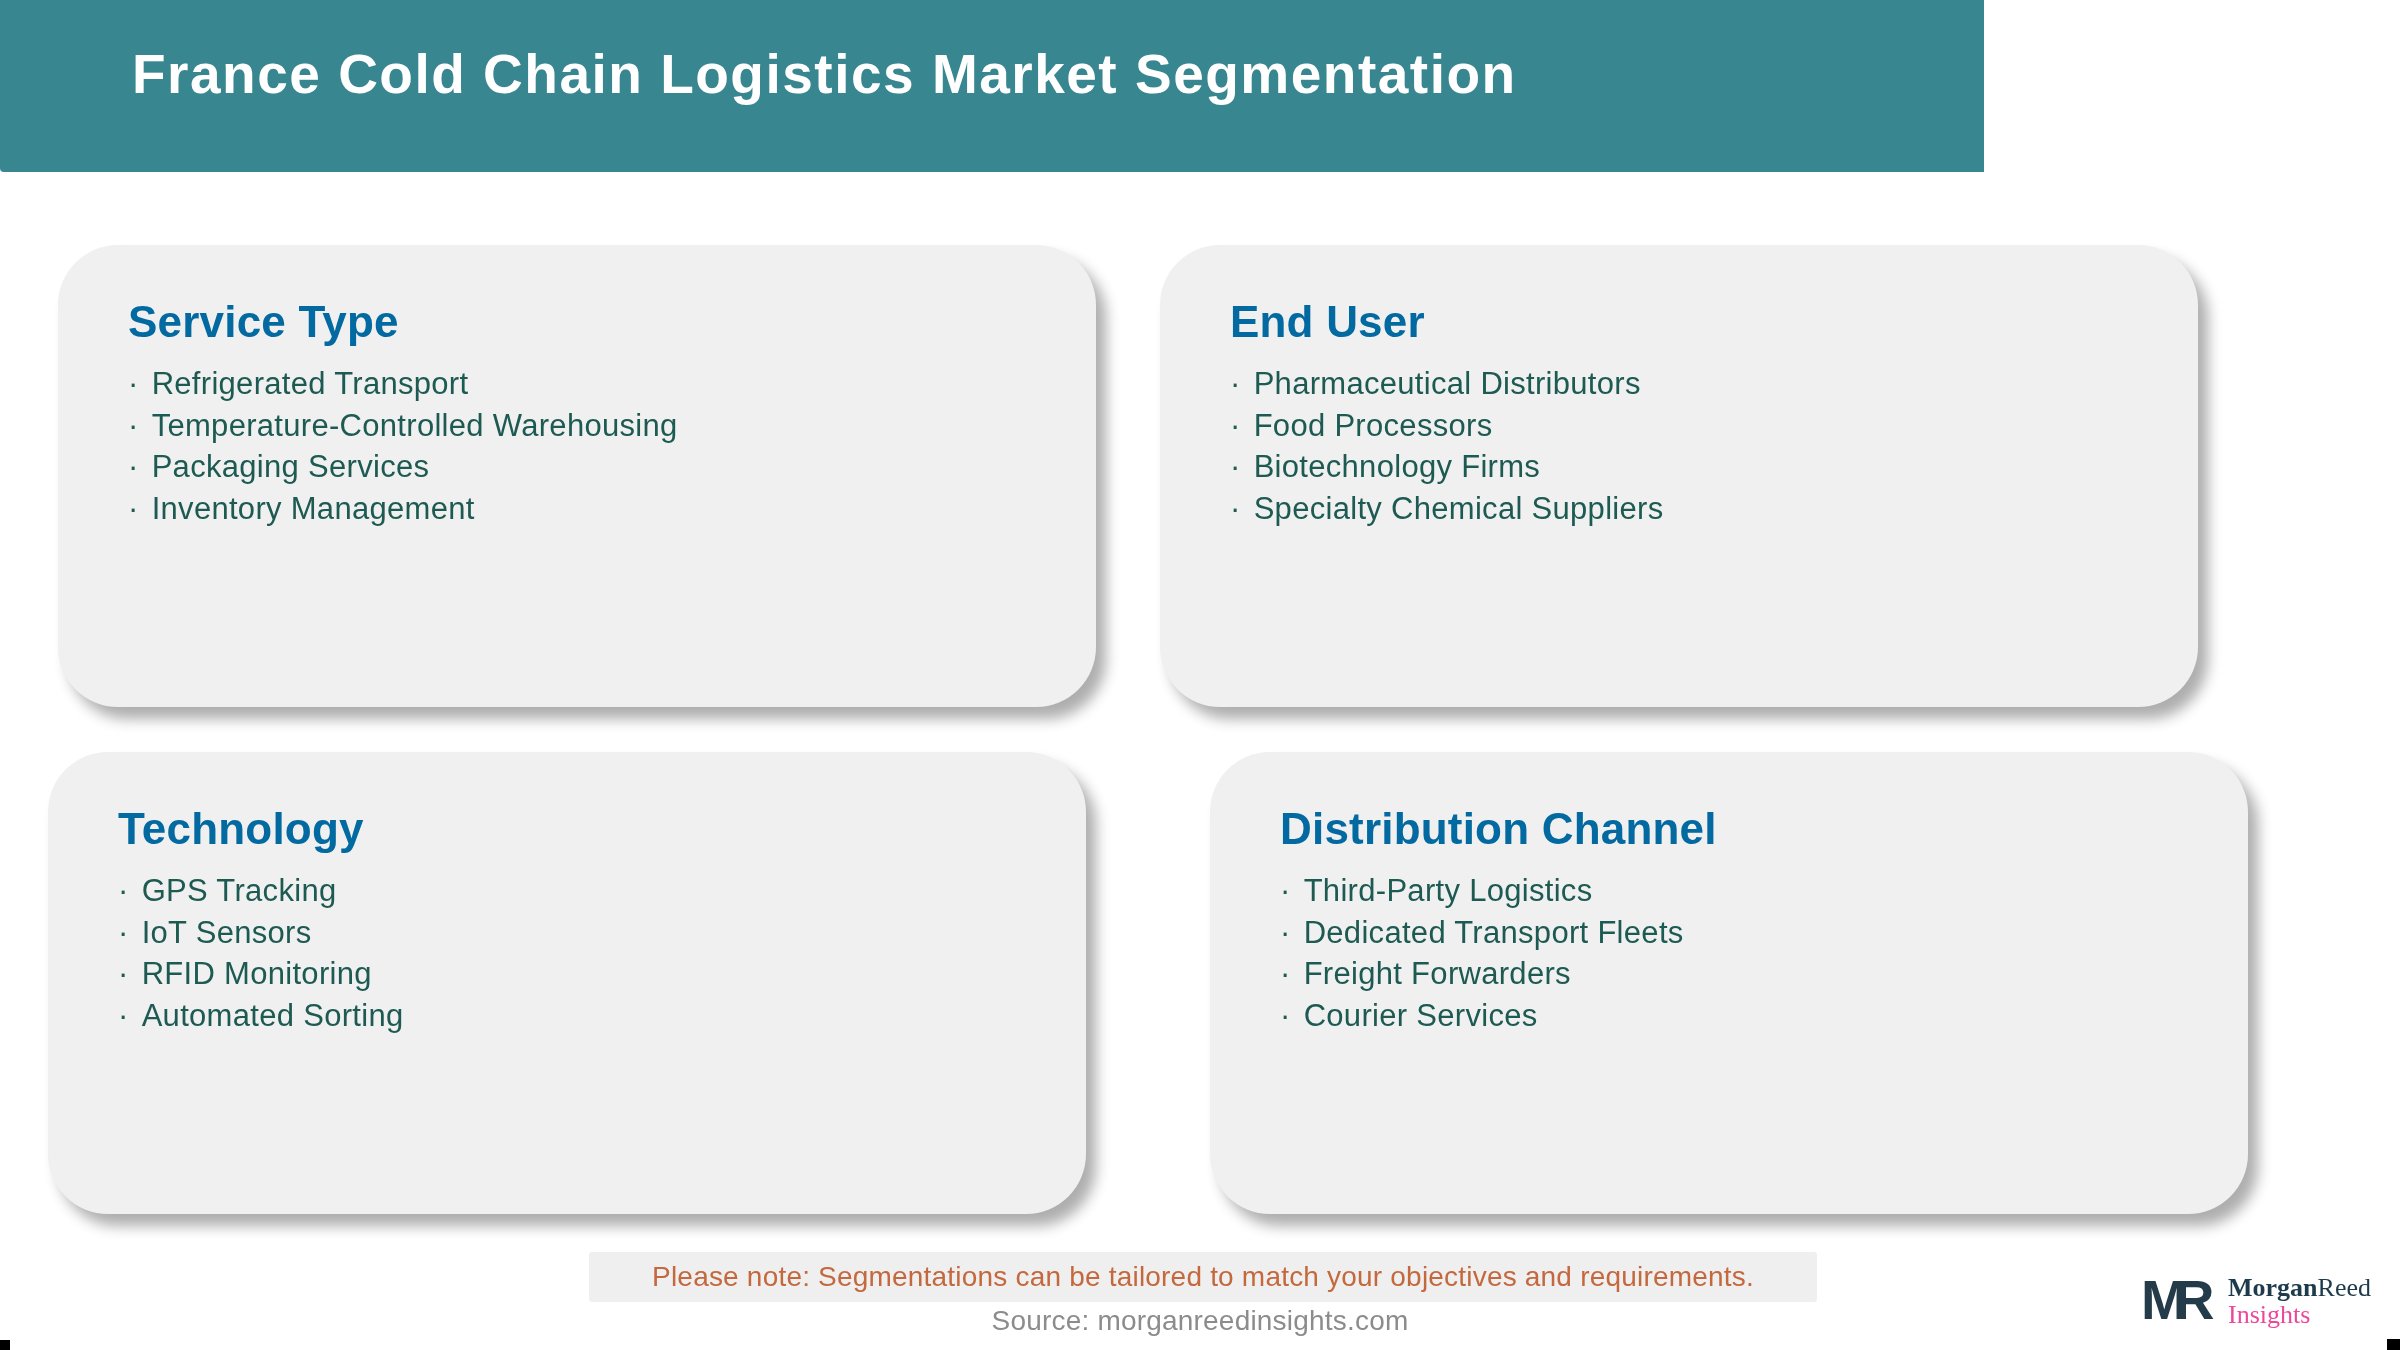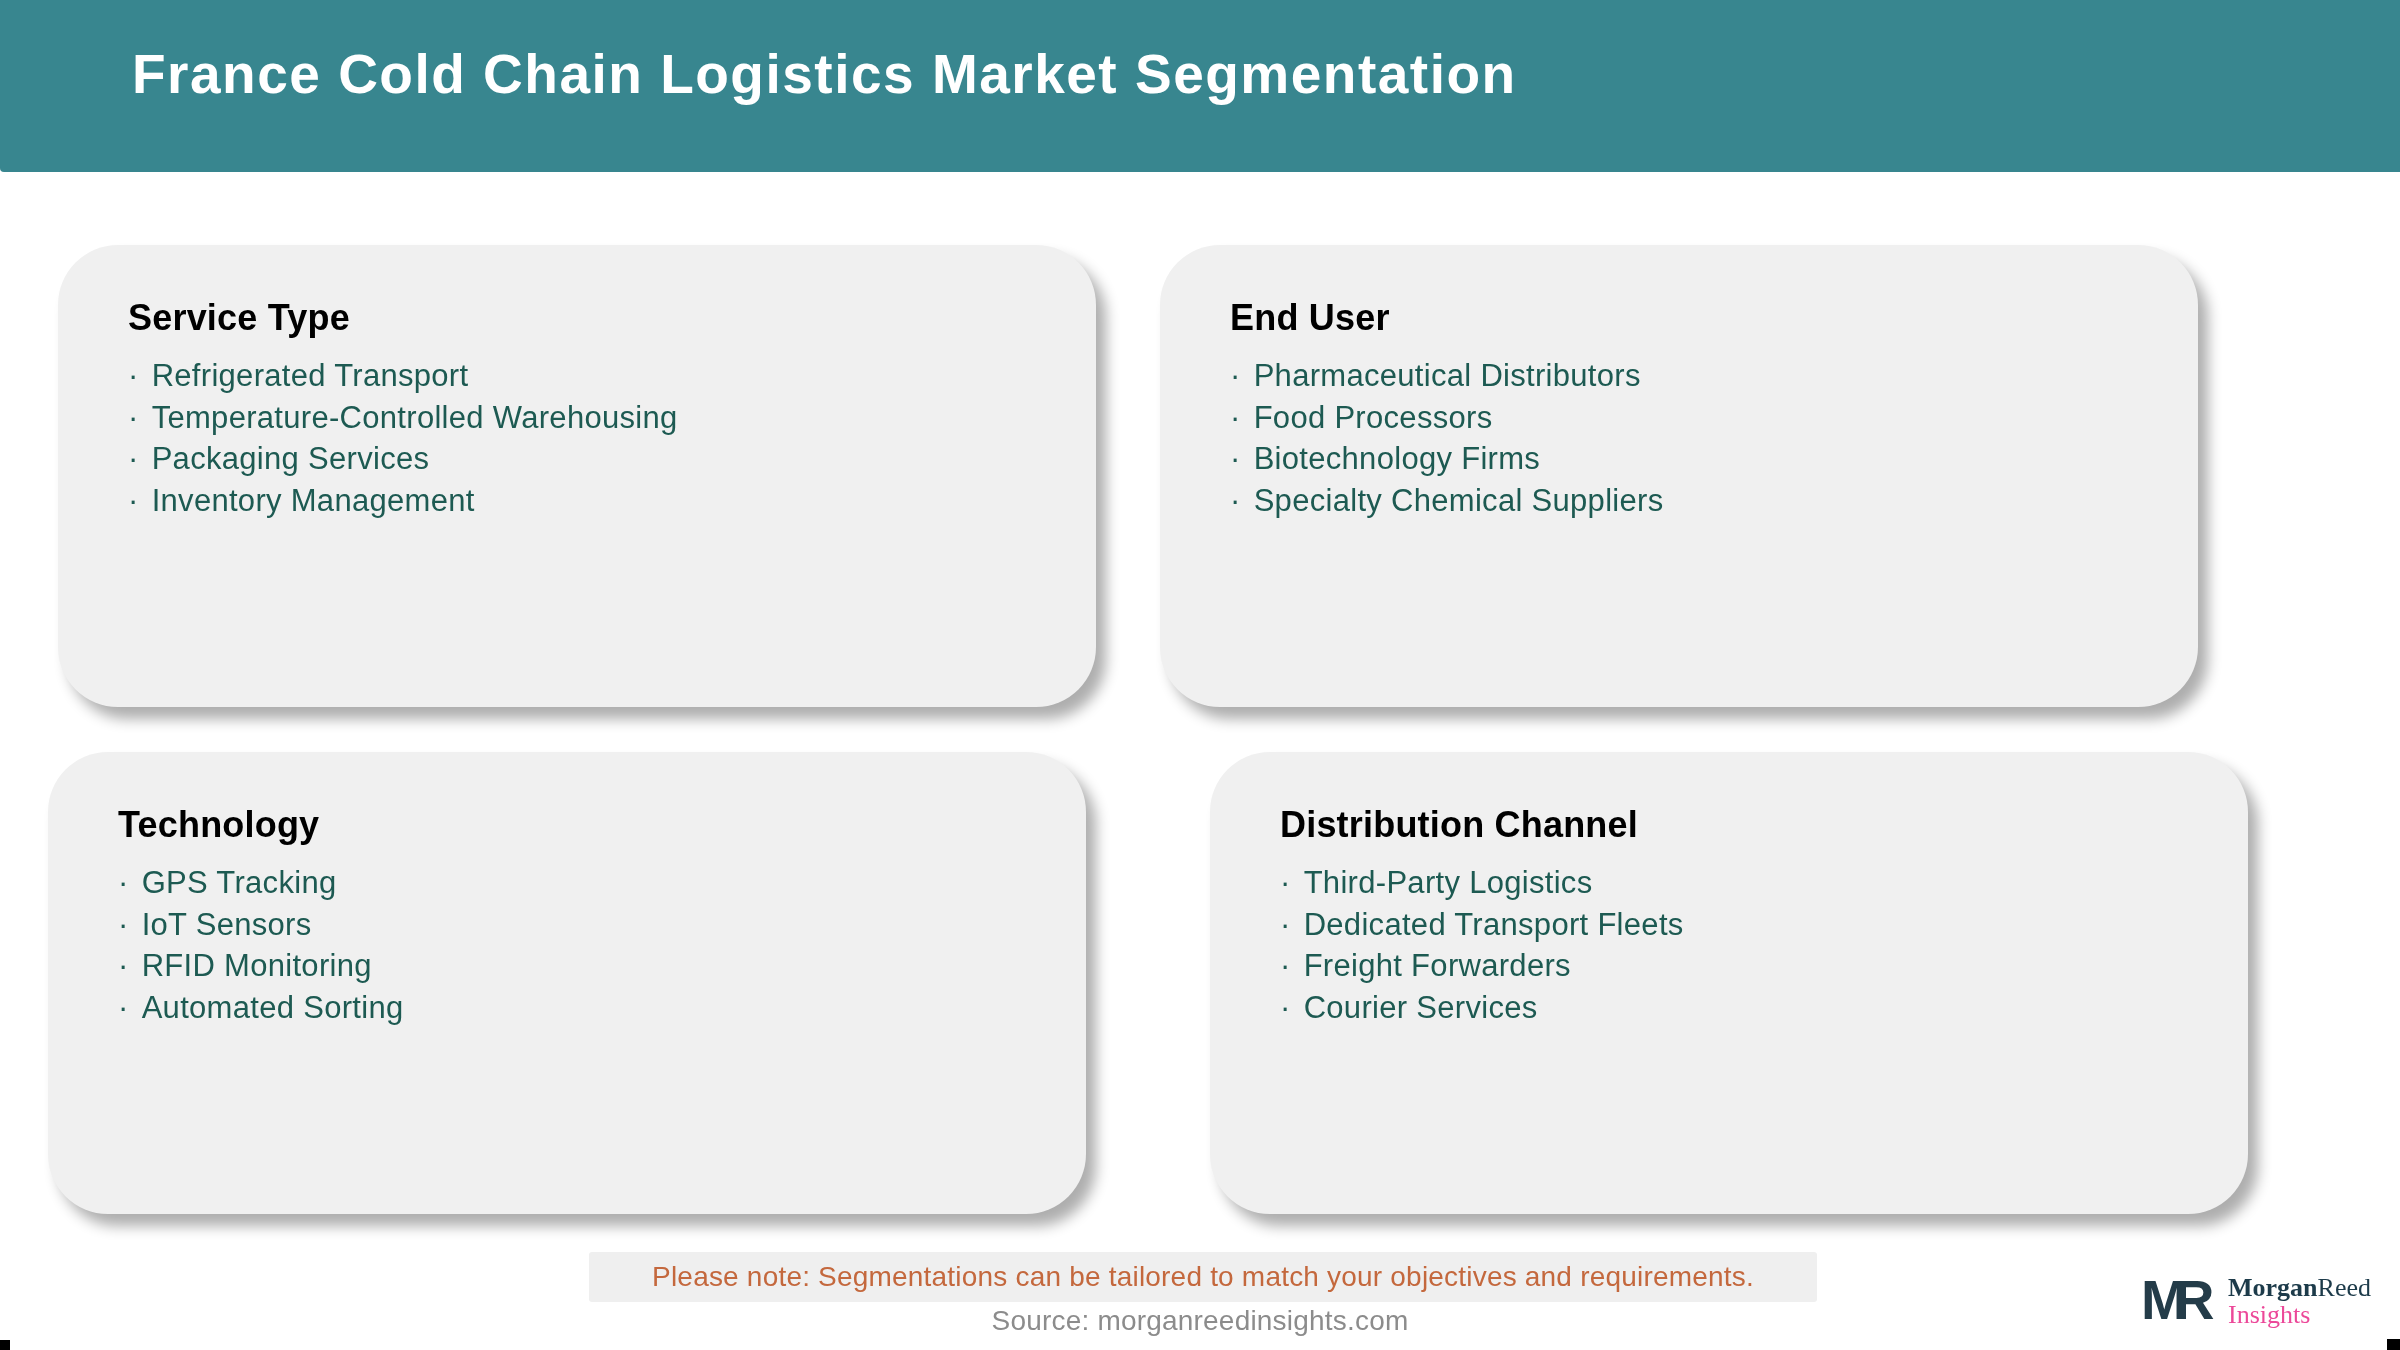--- a/index.html
+++ b/index.html
@@ -2,40 +2,40 @@
 <html><head>
 <meta charset="utf-8">
 <style>
   html,body{margin:0;padding:0;background:#ffffff;}
   .page{
     position:relative;width:2400px;height:1350px;background:#ffffff;overflow:hidden;
     font-family:"Liberation Sans",sans-serif;
   }
   
   .topbar{
-    position:absolute;left:0;top:0;width:2400px;height:172px;
+    position:absolute;left:0;top:0;width:1984px;height:172px;
     background:#38868f;border-bottom-left-radius:4px;
   }
   .page-title{
     position:absolute;left:132px;top:42px;margin:0;
     font-size:55px;font-weight:700;letter-spacing:1.5px;color:#ffffff;white-space:nowrap;
   }
   
   .card{
     position:absolute;width:1038px;height:462px;box-sizing:border-box;
     background:#f0f0f0;border-radius:60px;
     box-shadow:10px 12px 14px rgba(0,0,0,0.32);
     padding:52px 70px;
   }
   .pos-tl{left:58px;top:245px;}
   .pos-tr{left:1160px;top:245px;}
   .pos-bl{left:48px;top:752px;}
   .pos-br{left:1210px;top:752px;}
   .card-title{
-    margin:0 0 16px 0;font-size:36px;font-weight:700;color:#000000;letter-spacing:0.2px;
+    margin:0 0 16px 0;font-size:44px;font-weight:700;color:#0369a1;letter-spacing:0.2px;
   }
   .items{list-style:none;margin:0;padding:0;}
   .item{
     display:flex;align-items:baseline;gap:13px;
     font-size:31px;letter-spacing:0.3px;color:#1d5a52;line-height:41.5px;white-space:nowrap;
   }
   .dot{flex:0 0 auto;}
   
   .note{
     position:absolute;left:589px;top:1252px;width:1228px;height:50px;

